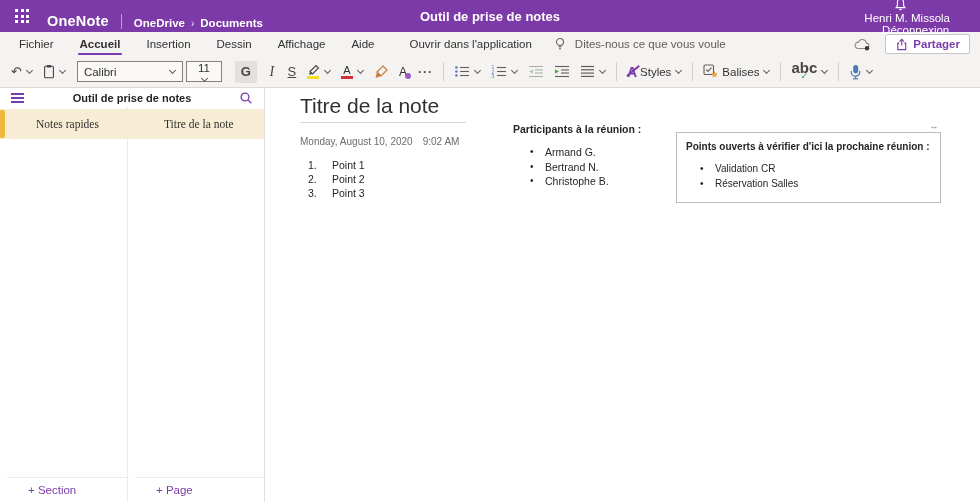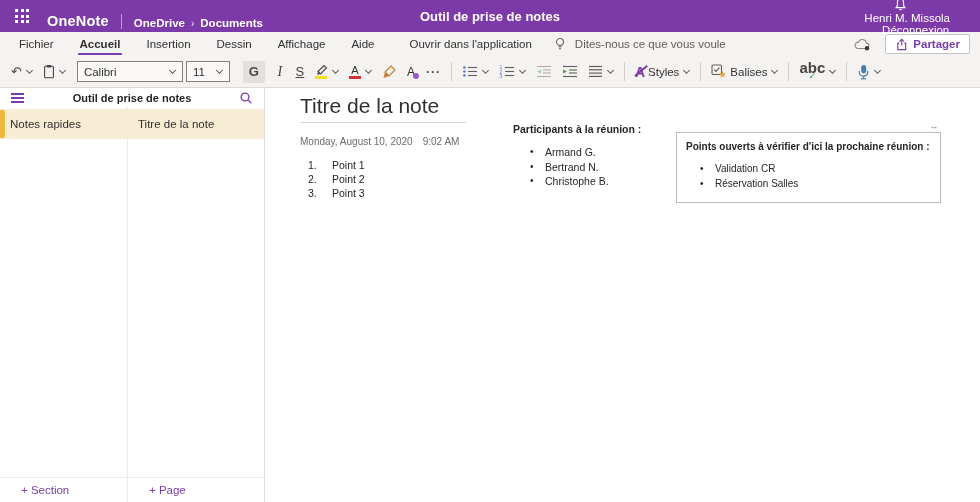--- a/index.html
+++ b/index.html
@@ -33,21 +33,21 @@
   .sync-btn { background:none; border:none; padding:0; display:flex; cursor:pointer; }
   .share-btn { display:flex; align-items:center; gap:5px; background:#fff; border:1px solid #c8c6c4; border-radius:2px; height:20px; padding:0 9px; color:#7b3cab; font-weight:700; font-size:11.5px; cursor:pointer; }
 
   
   .ribbon { height:32px; background:#f4f3f2; border-bottom:1px solid #dcdad8; display:flex; align-items:center; padding:0 6px; color:#484644; }
   .rbtn { display:flex; align-items:center; gap:3px; background:none; border:none; padding:3px 5px; font-size:13px; color:#484644; cursor:pointer; font-family:inherit; }
   .chev { display:inline-block; width:5px; height:5px; border-right:1.3px solid #605e5c; border-bottom:1.3px solid #605e5c; transform:rotate(45deg); margin:-3px 1px 0 2px; }
   .rdivider { width:1px; height:19px; background:#d2d0ce; margin:0 5px; flex:none; }
   .combo { display:flex; align-items:center; justify-content:space-between; border:1px solid #848280; background:#faf9f8; height:21px; padding:0 6px; font-size:11.5px; color:#323130; cursor:pointer; }
   .combo.font { width:106px; margin-left:6px; }
-  .combo.size { width:44px; margin-left:3px; margin-right:8px; }
+  .combo.size { width:36px; margin-left:3px; margin-right:8px;flex-direction:column; }
   .glyph-btn { font-size:13px; min-width:20px; justify-content:center; }
   .bold-face { font-weight:700; background:#e2e0de; border-radius:2px; width:22px; height:22px; display:flex; align-items:center; justify-content:center; }
   .italic-face { font-style:italic; font-family:"Liberation Serif",serif; font-size:14px; }
   .underline-face { text-decoration:underline; }
   .letter-stack { display:flex; flex-direction:column; align-items:center; line-height:12px; }
   .letter-stack .bar { width:12px; height:3px; margin-top:1px; }
   .bar-yellow { background:#f3de1f; }
   .bar-red { background:#d13438; }
   .effects-wrap { position:relative; }
   .effects-dot { position:absolute; right:-4px; bottom:0; width:6px; height:6px; border-radius:50%; background:#9b5bc7; }
@@ -65,24 +65,24 @@
   .sidebar-header { height:18px; margin-top:1px; display:flex; align-items:center; padding:0 11px; position:relative; flex:none; }
   .hamburger { background:none; border:none; padding:0; display:flex; flex-direction:column; gap:2.6px; cursor:pointer; }
   .hamburger i { width:13px; height:1.6px; background:#7b3cab; display:block; }
   .nb-title { position:absolute; left:0; right:0; text-align:center; font-size:11px; font-weight:600; color:#252423; pointer-events:none; }
   .search-btn { background:none; border:none; padding:0; margin-left:auto; display:flex; cursor:pointer; position:relative; }
   .sb-cols { flex:1; display:flex; min-height:0; }
   .sb-col { display:flex; flex-direction:column; }
   .sb-col.sections { width:128px; border-right:1px solid #edebe9; flex:none; }
   .sb-col.pages { flex:1; }
   .sb-list { flex:1; padding-top:2px; }
-  .sb-item { height:30px; display:flex; align-items:center; font-size:11.5px; color:#323130; padding-left:10px; position:relative; cursor:pointer; }
+  .sb-item { height:30px; display:flex; align-items:center; font-size:11.5px; color:#323130; padding-left:36px; position:relative; cursor:pointer;font-family:Liberation Serif, serif; }
   .sb-item.selected { background:#f6edd4; }
   .sections .sb-item.selected::before { content:""; position:absolute; left:0; top:1px; bottom:1px; width:5px; background:#edb83e; border-radius:0 2px 2px 0; }
-  .sb-footer { height:25px; border-top:1px solid #edebe9; display:flex; align-items:center; padding-left:21px; font-size:11.5px; color:#7b3cab; cursor:pointer; flex:none; }
+  .sb-footer { height:25px; border-top:1px solid #edebe9; display:flex; align-items:center; padding-left:21px; font-size:11.5px; color:#7b3cab; cursor:pointer; flex:none;margin-left:7px; }
 
   
   .content { flex:1; position:relative; background:#fff; overflow:hidden; }
   .page-title-block { position:absolute; left:35px; top:6px; }
   .page-title { font-size:21px; font-weight:400; color:#323130; margin:0; padding:0 4px 4px 0; border-bottom:1px solid #d8d6d4; display:inline-block; min-width:166px; cursor:text; }
   .page-date { margin-top:13px; font-size:10px; color:#6e6c6a; display:flex; gap:10px; cursor:text; }
 
   .num-list { position:absolute; left:43px; top:70px; font-size:10.5px; color:#262626; }
   .num-row { display:flex; line-height:14px; cursor:text; }
   .num-marker { width:15px; flex:none; }

